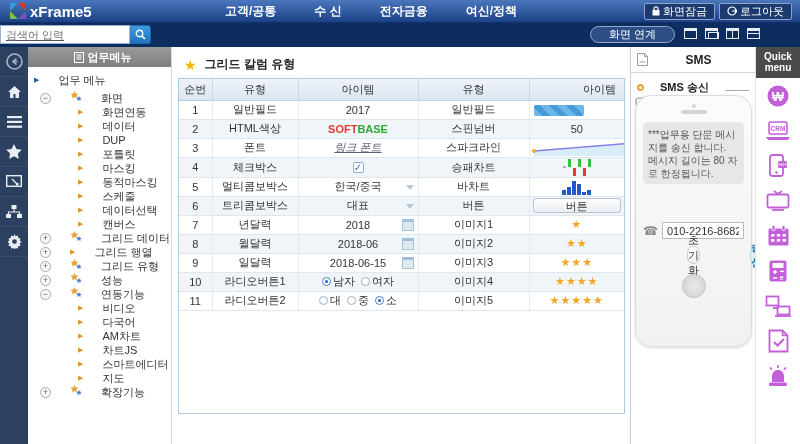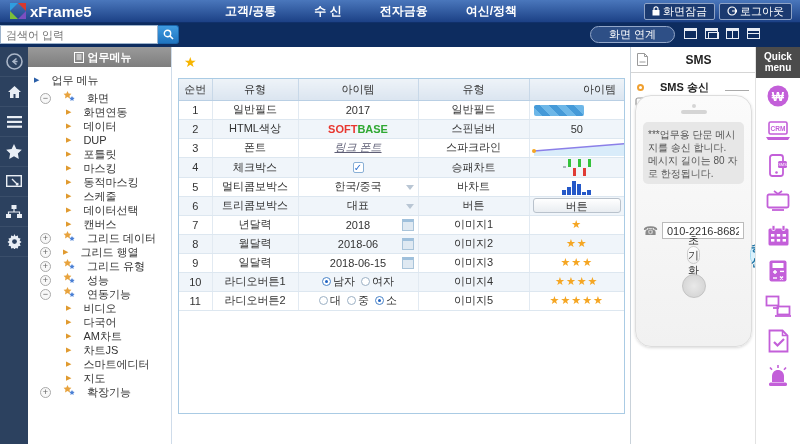--- a/index.html
+++ b/index.html
@@ -22,44 +22,44 @@
   .topmenu { display:flex; gap:38px; color:#fff; font-weight:bold; font-size:12px; margin-left:50px; }
   .topmenu .mi { cursor:pointer; white-space:nowrap; }
   .topbtns { margin-left:auto; display:flex; gap:4px; padding-right:8px; }
   .tbtn { display:flex; align-items:center; gap:3px; background:#1b3a70; border:1px solid #8fa3c6;
     border-radius:2px; color:#fff; font-size:11px; padding:1px 7px; height:17px; cursor:pointer; }
   .tbtn svg { display:block; }
 
   
   .subbar { position:absolute; left:0; top:23px; width:800px; height:24px; background:#0d2c5f; }
   .search { position:absolute; left:0; top:2px; height:19px; display:flex; }
-  .search input { width:158px; height:19px; border:1px solid #9db3cc; font-size:11px; padding:0 5px; color:#555; outline:none; }
+  .search input { width:130px; height:19px; border:1px solid #9db3cc; font-size:11px; padding:0 5px; color:#555; outline:none;text-decoration:underline; }
   .search .sbtn { width:21px; height:19px; background:linear-gradient(#3f9be0,#1f74c0); border:1px solid #1a65ab;
     border-left:none; border-radius:0 3px 3px 0; display:flex; align-items:center; justify-content:center; cursor:pointer; }
   .screen-link { position:absolute; right:125px; top:3px; height:17px; padding:0 18px; border-radius:9px;
     background:#2e4f86; border:1px solid #93a7c9; color:#fff; font-size:11px; display:flex; align-items:center; cursor:pointer; }
   .winicons { position:absolute; right:40px; top:5px; display:flex; gap:8px; }
   .winicons span { width:13px; height:11px; border:1px solid #e8edf5; border-top:3px solid #e8edf5; display:block; cursor:pointer; position:relative; }
   .winicons .casc::after { content:""; position:absolute; left:2px; top:1px; width:9px; height:5px; border:1px solid #e8edf5; }
   .winicons .tilev::after { content:""; position:absolute; left:5px; top:-1px; width:1px; height:9px; background:#e8edf5; }
   .winicons .tileh::after { content:""; position:absolute; left:0px; top:2px; width:11px; height:1px; background:#e8edf5; }
 
   
   .bodywrap { position:absolute; left:0; top:47px; width:800px; height:397px; }
   .rail { position:absolute; left:0; top:0; width:28px; height:397px; background:#2c415f; }
   .rail .ric { width:28px; height:30px; display:flex; align-items:center; justify-content:center;
     border-bottom:1px solid rgba(255,255,255,.07); cursor:pointer; }
   .menu-panel { position:absolute; left:28px; top:0; width:144px; height:397px; background:#fff; border-right:1px solid #cfdcea; }
   .menu-head { height:20px; background:linear-gradient(#9a9a9a,#7e7e7e); color:#fff; font-weight:bold;
     display:flex; align-items:center; justify-content:center; gap:4px; font-size:11px;padding-left:6px; }
   .tree { padding:6px 0 0 0; }
-  .ti { height:14px; display:flex; align-items:center; gap:12px; font-size:11px; color:#333; cursor:pointer; white-space:nowrap; }
+  .ti { height:14px; display:flex; align-items:center; gap:19px; font-size:11px; color:#333; cursor:pointer; white-space:nowrap; }
   .ti.root { padding-left:6px; margin-bottom:4px; }
   .ti.open,.ti.closed { padding-left:12px; }
-  .ti.leaf { padding-left:38px; }
+  .ti.leaf { padding-left:50px; }
   .arr-root { color:#2b5fa8; font-size:7px; }
   .arr-leaf { color:#e09a2f; font-size:7px; }
   .pm { width:11px; height:11px; border:1px solid #aaa; border-radius:50%; background:#f8f8f8; color:#666;
     font-size:9px; line-height:9px; text-align:center; flex:0 0 auto; }
   .gstar { width:12px; height:12px; flex:0 0 auto; }
 
   
   .content { position:absolute; left:172px; top:0; width:458px; height:397px; background:#fff; }
   .ctitle { display:flex; align-items:center; gap:8px; padding:9px 0 6px 12px; }
   .ctitle .star { color:#f7b500; font-size:14px; line-height:12px; }
@@ -359,20 +359,21 @@
                 <path d="M9 5l.8 1.6 1.8.3-1.3 1.3.3 1.8L9 9.1l-1.6.9.3-1.8L6.4 6.9l1.8-.3z" fill="#4a7fd4"></path>
               </svg></span>
             <span class="tl">확장기능</span>
           </div>
         </div>
     </div>
 
     <div class="content">
       <div class="ctitle">
         <span class="star">★</span>
+        <span class="txt">그리드 칼럼 유형</span>
       </div>
       <div class="gridbox">
         <table class="grid">
           <colgroup>
               <col style="width: 33px;">
               <col style="width: 86px;">
               <col style="width: 120px;">
               <col style="width: 111px;">
               <col style="width: 95px;">
             </colgroup>

